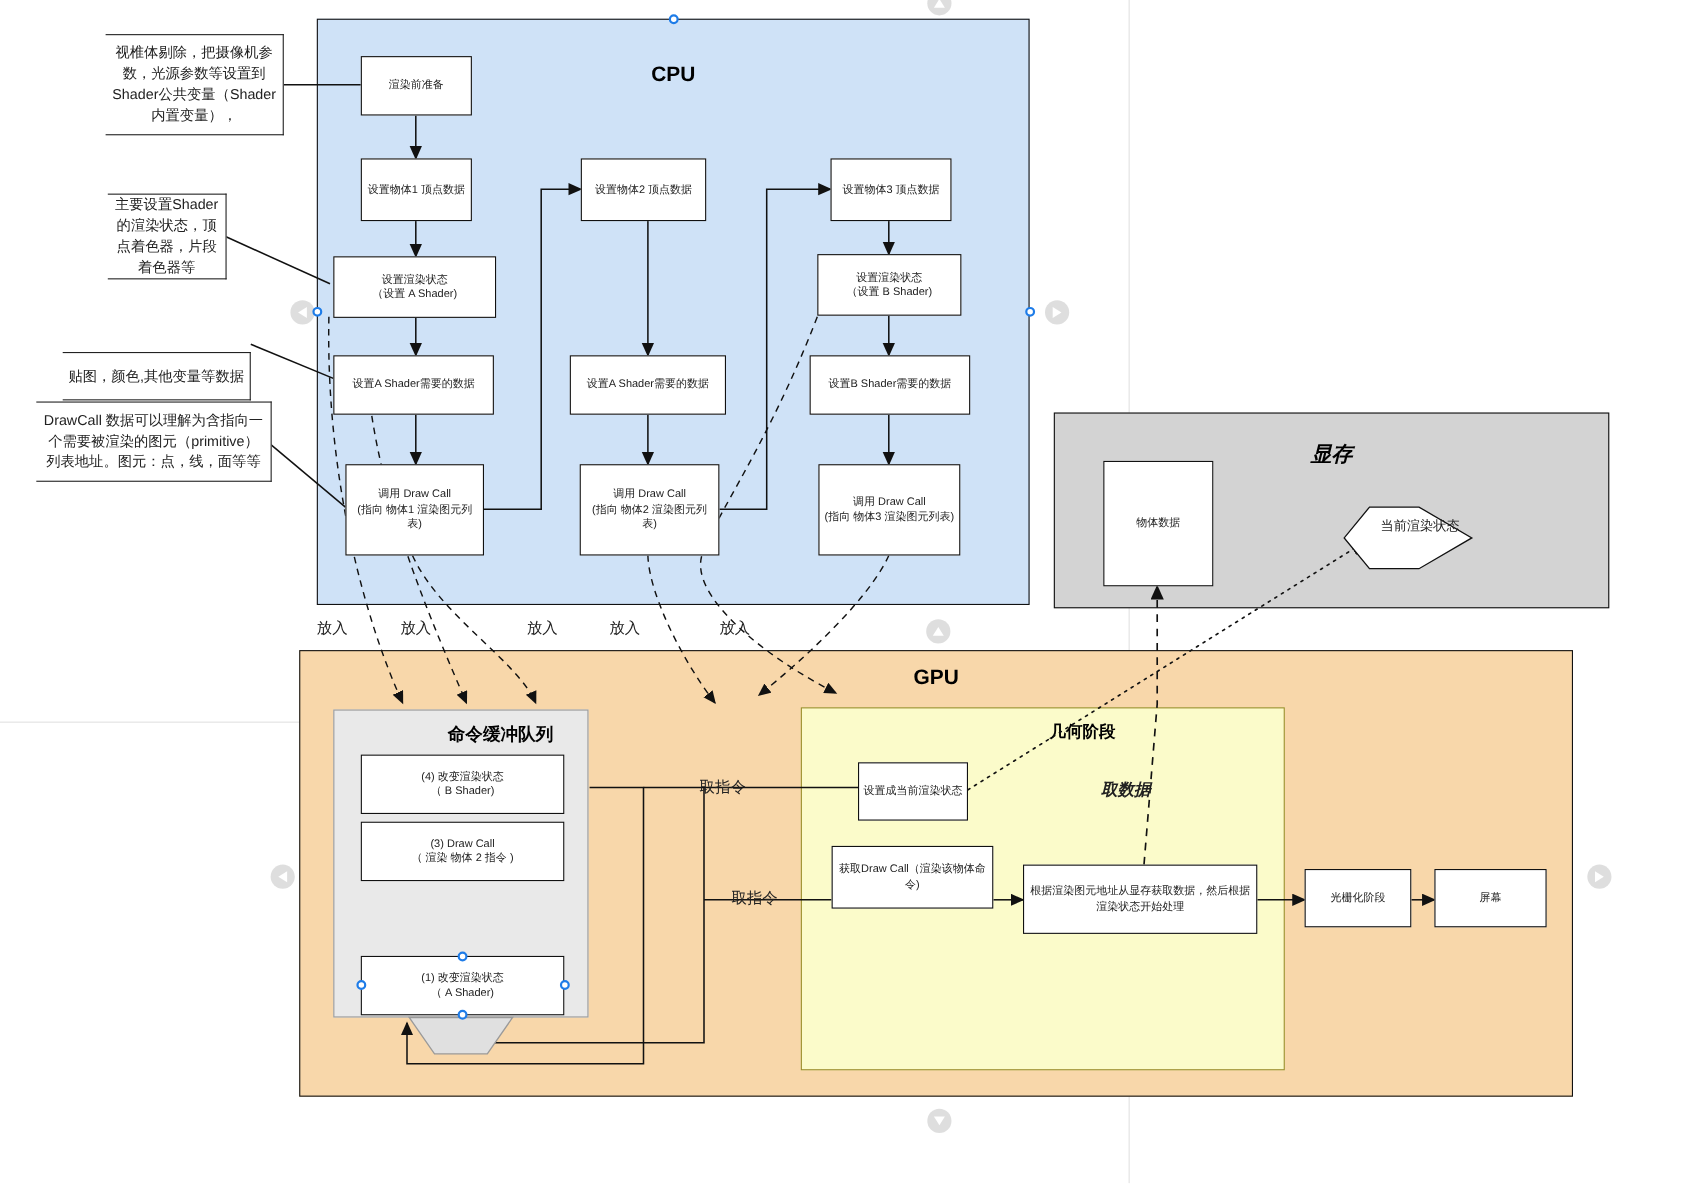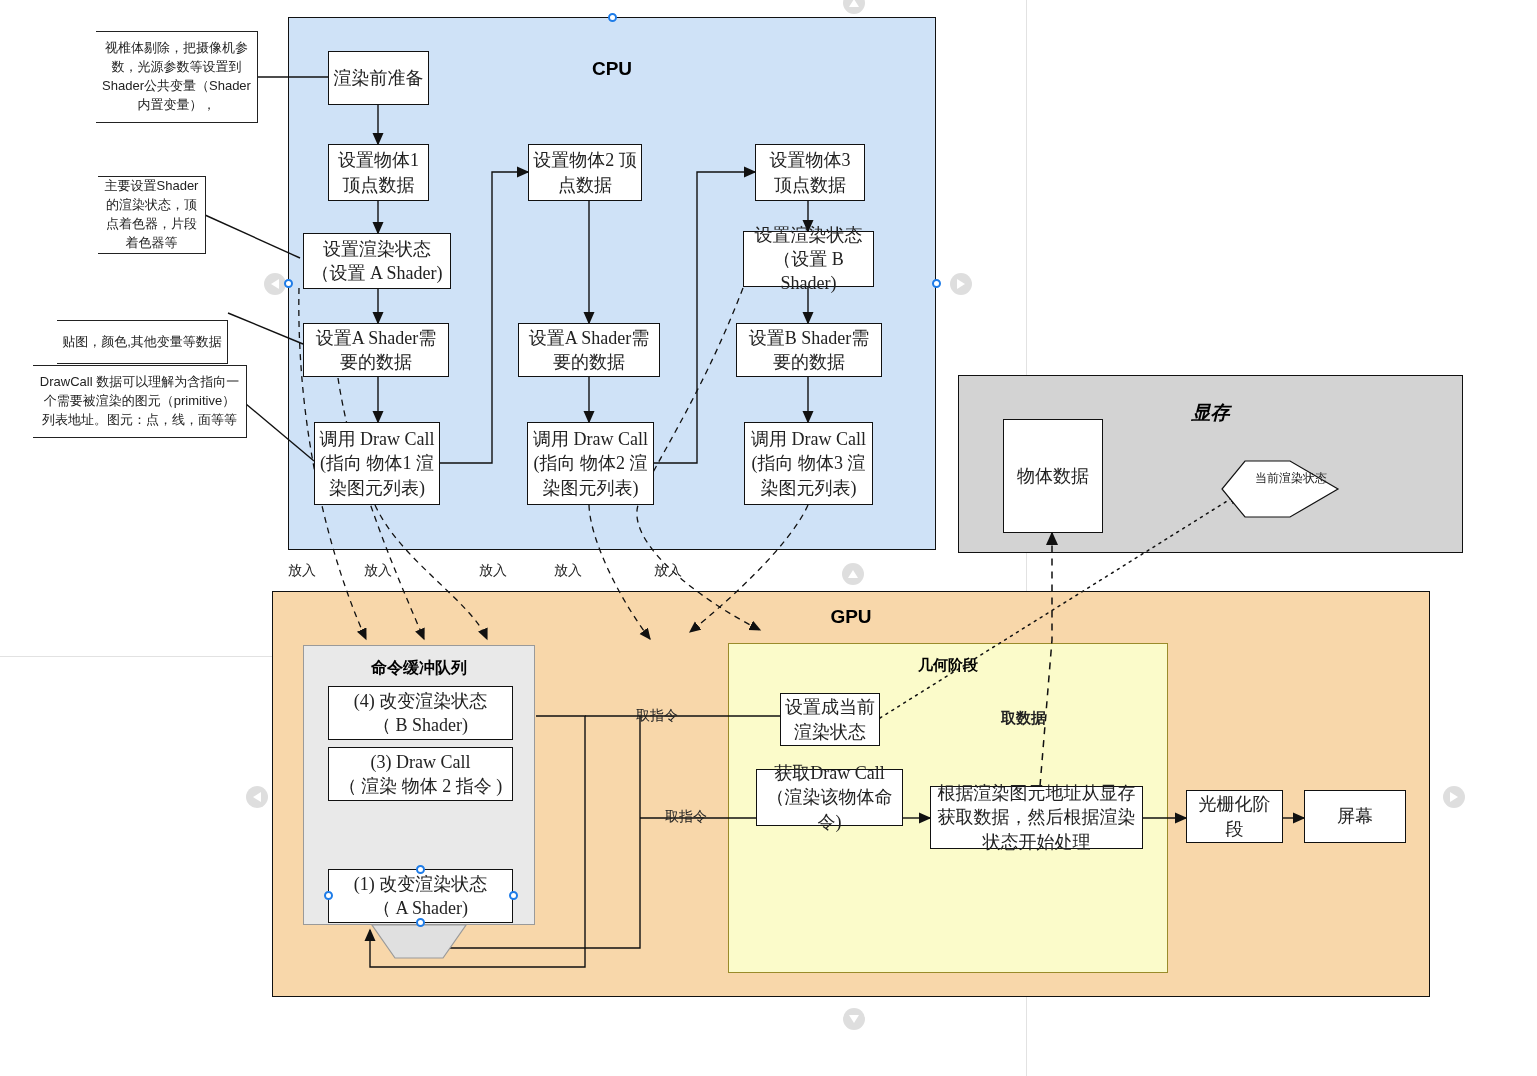--- a/index.html
+++ b/index.html
@@ -6,28 +6,28 @@
   body{font-family:"Liberation Sans","DejaVu Sans",sans-serif;color:#1a1a1a;}
   #stage{position:relative;width:1537px;height:1076px;overflow:hidden;background:#fff;}
 
   svg.layer{position:absolute;left:0;top:0;width:1537px;height:1076px;pointer-events:none;}
 
   .panel{position:absolute;box-sizing:border-box;border:1px solid #111;}
   .panel-title{position:absolute;width:100%;text-align:center;font-weight:bold;font-size:19px;color:#000;}
 
   .node{position:absolute;box-sizing:border-box;background:#ffffff;border:1px solid #111;
         display:flex;align-items:center;justify-content:center;text-align:center;
-        font-size:18px;line-height:1.35;color:#222;padding:2px 4px;font-family:Liberation Serif, serif;}
+        font-size:10px;line-height:1.35;color:#222;padding:2px 4px;}
   .note{position:absolute;box-sizing:border-box;background:#ffffff;
         border-top:1px solid #222;border-right:1px solid #222;border-bottom:1px solid #222;border-left:none;
         display:flex;align-items:center;justify-content:center;text-align:center;
         font-size:13px;line-height:1.45;color:#222;padding:2px 5px;}
   .edge-label{position:absolute;font-size:14px;color:#222;background:transparent;white-space:nowrap;}
   .edge-label.b{font-weight:bold;}
-  .sub-title{position:absolute;font-weight:bold;font-size:15px;color:#000;white-space:nowrap;}
+  .sub-title{position:absolute;font-weight:bold;font-size:15px;color:#000;white-space:nowrap;margin-left:36px;}
 
   .handle{position:absolute;width:9px;height:9px;border-radius:50%;
           background:#fff;border:2px solid #1e7ce8;box-sizing:border-box;z-index:40;}
   .navbtn{position:absolute;width:22px;height:22px;border-radius:50%;background:#d9d9d9;
           display:flex;align-items:center;justify-content:center;z-index:35;opacity:.85;}
   .navbtn i{display:block;width:0;height:0;}
   .tri-l{border-top:5px solid transparent;border-bottom:5px solid transparent;border-right:8px solid #fff;}
   .tri-r{border-top:5px solid transparent;border-bottom:5px solid transparent;border-left:8px solid #fff;}
   .tri-u{border-left:5px solid transparent;border-right:5px solid transparent;border-bottom:8px solid #fff;}
   .tri-d{border-left:5px solid transparent;border-right:5px solid transparent;border-top:8px solid #fff;}
@@ -192,21 +192,21 @@
   <div class="handle" style="left:416px;top:918px;"></div>
 
   <div class="node" style="left:780px;top:693px;width:100px;height:53px;">设置成当前渲染状态</div>
   <div class="node" style="left:756px;top:769px;width:147px;height:57px;">获取Draw Call（渲染该物体命令)</div>
   <div class="node" style="left:930px;top:786px;width:213px;height:63px;">根据渲染图元地址从显存获取数据，然后根据渲染状态开始处理</div>
   <div class="node" style="left:1186px;top:790px;width:97px;height:53px;">光栅化阶段</div>
   <div class="node" style="left:1304px;top:790px;width:102px;height:53px;">屏幕</div>
 
   <div class="edge-label" style="left:636px;top:707px;">取指令</div>
   <div class="edge-label" style="left:665px;top:808px;">取指令</div>
-  <div class="edge-label b" style="left:1001px;top:709px;font-weight:bold;font-size:15px;">取数据</div>
+  <div class="edge-label b" style="left:1001px;top:709px;font-weight:bold;font-size:15px;font-style:italic;">取数据</div>
 
   <div class="node" style="left:1003px;top:419px;width:100px;height:114px;">物体数据</div>
   <div class="edge-label" style="left:1252px;top:470px;width:78px;text-align:center;white-space:normal;font-size:12px;line-height:1.35;">当前渲染状态</div>
 
   <div class="handle" style="left:608px;top:13px;"></div>
   <div class="handle" style="left:284px;top:279px;"></div>
   <div class="handle" style="left:932px;top:279px;"></div>
 
   <div class="navbtn" style="left:264px;top:273px;">
       <i class="tri-l"></i>

